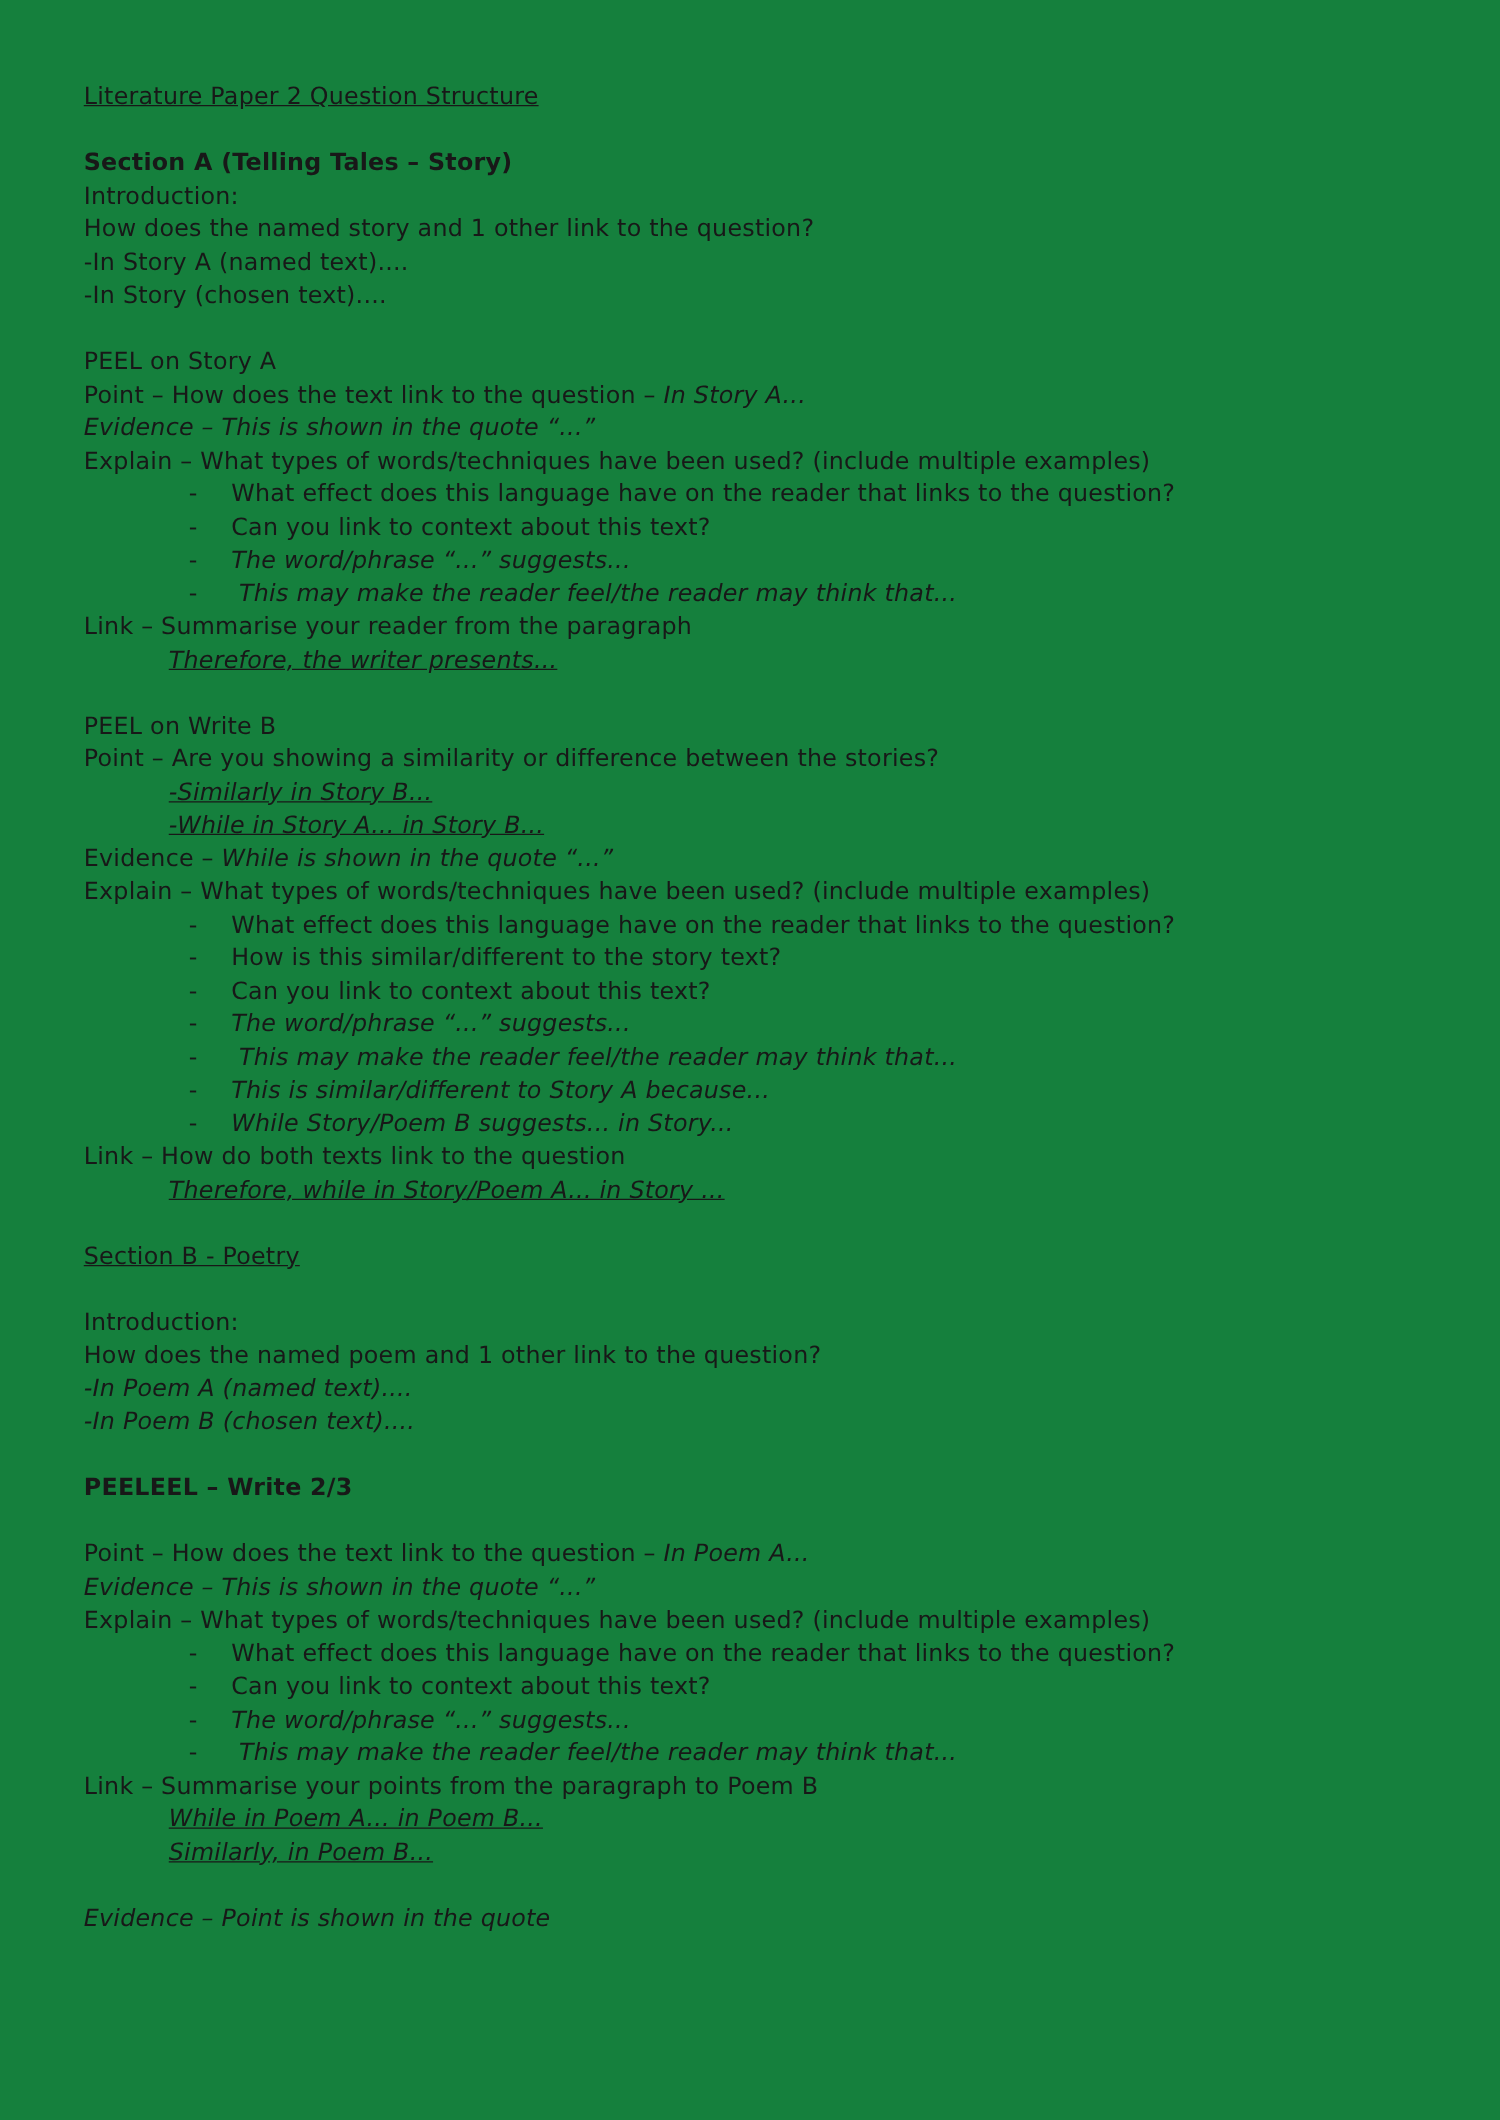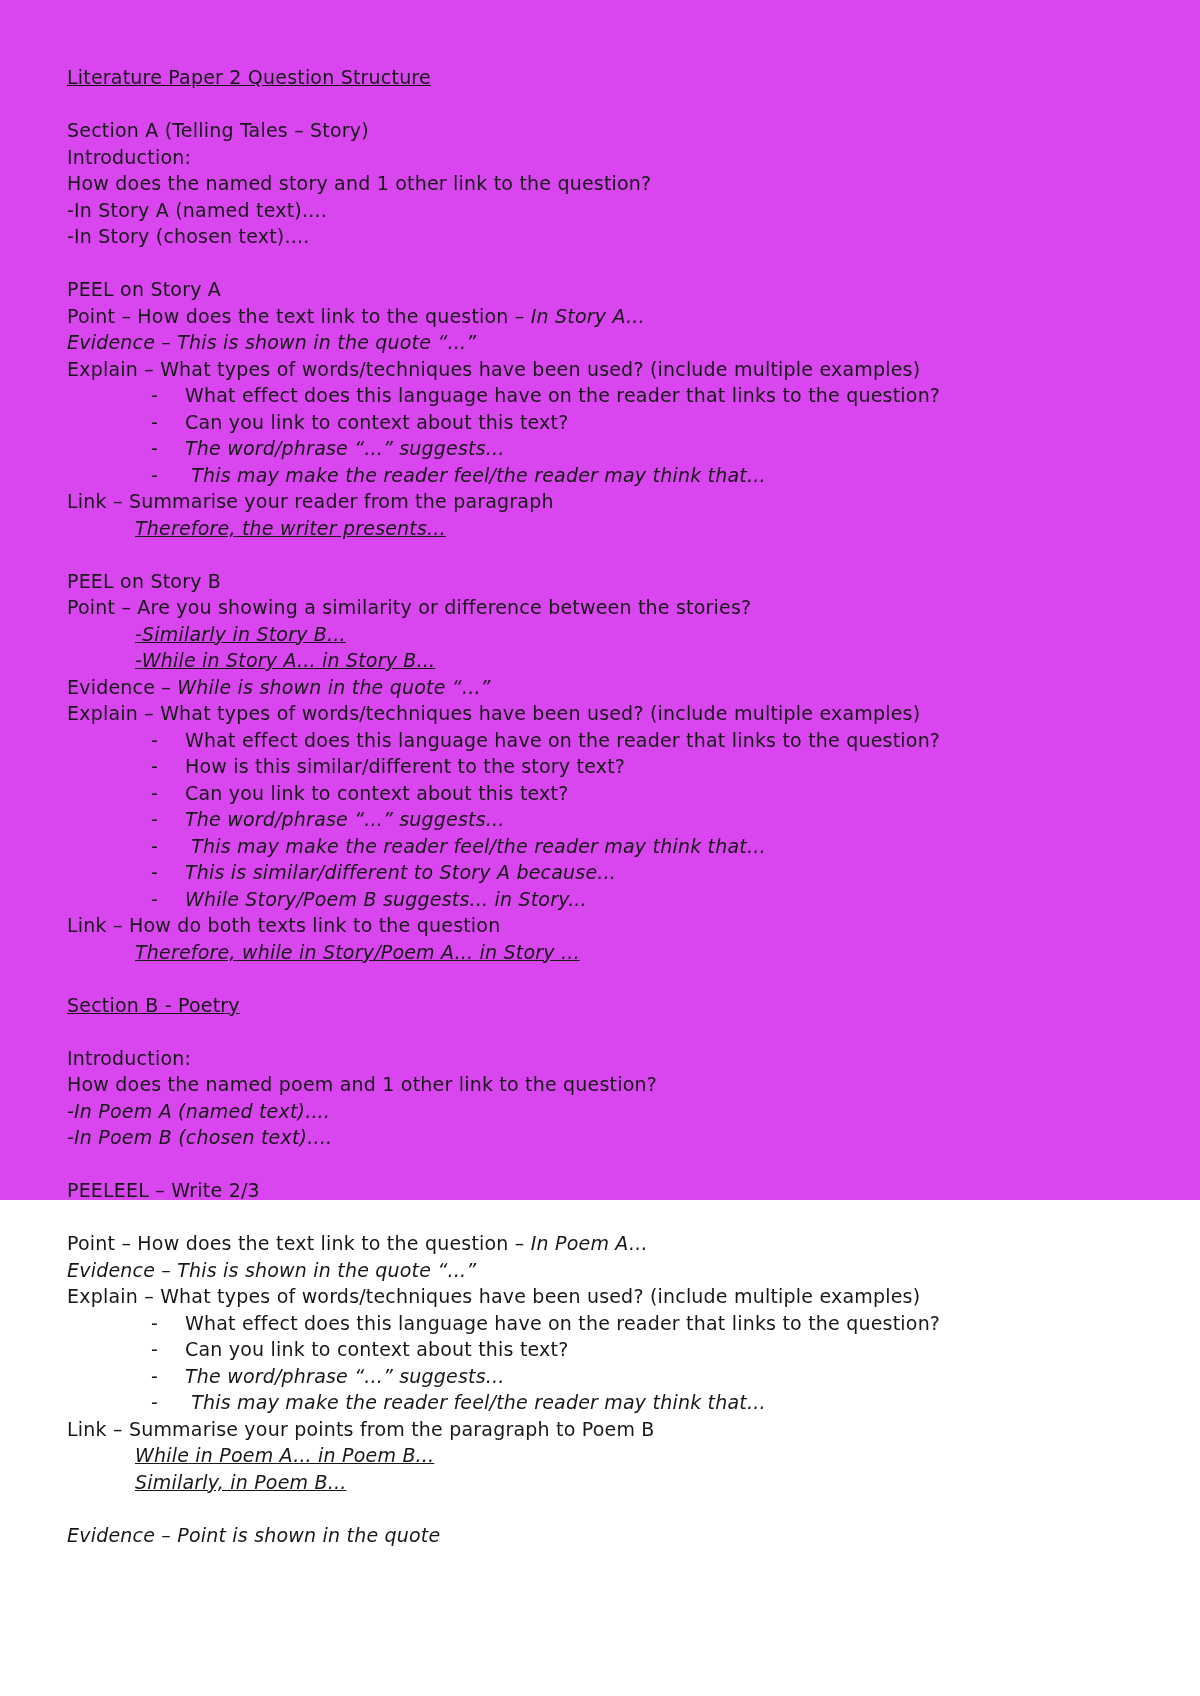--- a/index.html
+++ b/index.html
@@ -10,34 +10,34 @@
   body {
     width: 1200px;
     height: 1696px;
     font-family: "DejaVu Sans", "Liberation Sans", sans-serif;
     color: #181818;
     overflow: hidden;
   }
   .page {
     box-sizing: border-box;
     width: 1200px;
-    height: 1200px;
+    height: 1696px;
     padding: 64px 70px 40px 67px;
-    background: #d946ef;
+    background: #15803d;
   }
   .line {
     font-size: 19px;
     line-height: 26.5px;
     min-height: 26.5px;
     white-space: pre-wrap;
     letter-spacing: 0.2px;
   }
   .line.blank {  }
   .line.title { text-decoration: underline; }
-  .line.h-bold { font-weight: normal; }
+  .line.h-bold { font-weight: bold; }
   .line.h-bold-u { font-weight: normal; text-decoration: underline; }
   .line.indent1 { padding-left: 68px; text-decoration: underline; }
   .line.bullet { padding-left: 84px; display: flex; }
   .line.bullet .dash { width: 34px; flex: none; }
   .line.bullet .bullet-text { flex: 1; }
   .seg-i { font-style: italic; }
 </style>
 </head>
 <body>
 
@@ -55,21 +55,21 @@
       <div class="line"><span class="seg-n">Point – How does the text link to the question – </span><span class="seg-i">In Story A...</span></div>
       <div class="line"><span class="seg-i">Evidence – This is shown in the quote “...”</span></div>
       <div class="line"><span class="seg-n">Explain – What types of words/techniques have been used? (include multiple examples)</span></div>
       <div class="line bullet"><span class="dash">-</span><span class="bullet-text"><span class="seg-n">What effect does this language have on the reader that links to the question?</span></span></div>
       <div class="line bullet"><span class="dash">-</span><span class="bullet-text"><span class="seg-n">Can you link to context about this text?</span></span></div>
       <div class="line bullet"><span class="dash">-</span><span class="bullet-text"><span class="seg-i">The word/phrase “...” suggests...</span></span></div>
       <div class="line bullet"><span class="dash">-</span><span class="bullet-text"><span class="seg-i"> This may make the reader feel/the reader may think that...</span></span></div>
       <div class="line"><span class="seg-n">Link – Summarise your reader from the paragraph</span></div>
       <div class="line indent1"><span class="seg-i">Therefore, the writer presents...</span></div>
       <div class="line blank"></div>
-      <div class="line"><span class="seg-n">PEEL on Story B</span></div>
+      <div class="line"><span class="seg-n">PEEL on Write B</span></div>
       <div class="line"><span class="seg-n">Point – Are you showing a similarity or difference between the stories?</span></div>
       <div class="line indent1"><span class="seg-i">-Similarly in Story B...</span></div>
       <div class="line indent1"><span class="seg-i">-While in Story A... in Story B...</span></div>
       <div class="line"><span class="seg-n">Evidence – </span><span class="seg-i">While is shown in the quote “...”</span></div>
       <div class="line"><span class="seg-n">Explain – What types of words/techniques have been used? (include multiple examples)</span></div>
       <div class="line bullet"><span class="dash">-</span><span class="bullet-text"><span class="seg-n">What effect does this language have on the reader that links to the question?</span></span></div>
       <div class="line bullet"><span class="dash">-</span><span class="bullet-text"><span class="seg-n">How is this similar/different to the story text?</span></span></div>
       <div class="line bullet"><span class="dash">-</span><span class="bullet-text"><span class="seg-n">Can you link to context about this text?</span></span></div>
       <div class="line bullet"><span class="dash">-</span><span class="bullet-text"><span class="seg-i">The word/phrase “...” suggests...</span></span></div>
       <div class="line bullet"><span class="dash">-</span><span class="bullet-text"><span class="seg-i"> This may make the reader feel/the reader may think that...</span></span></div>

